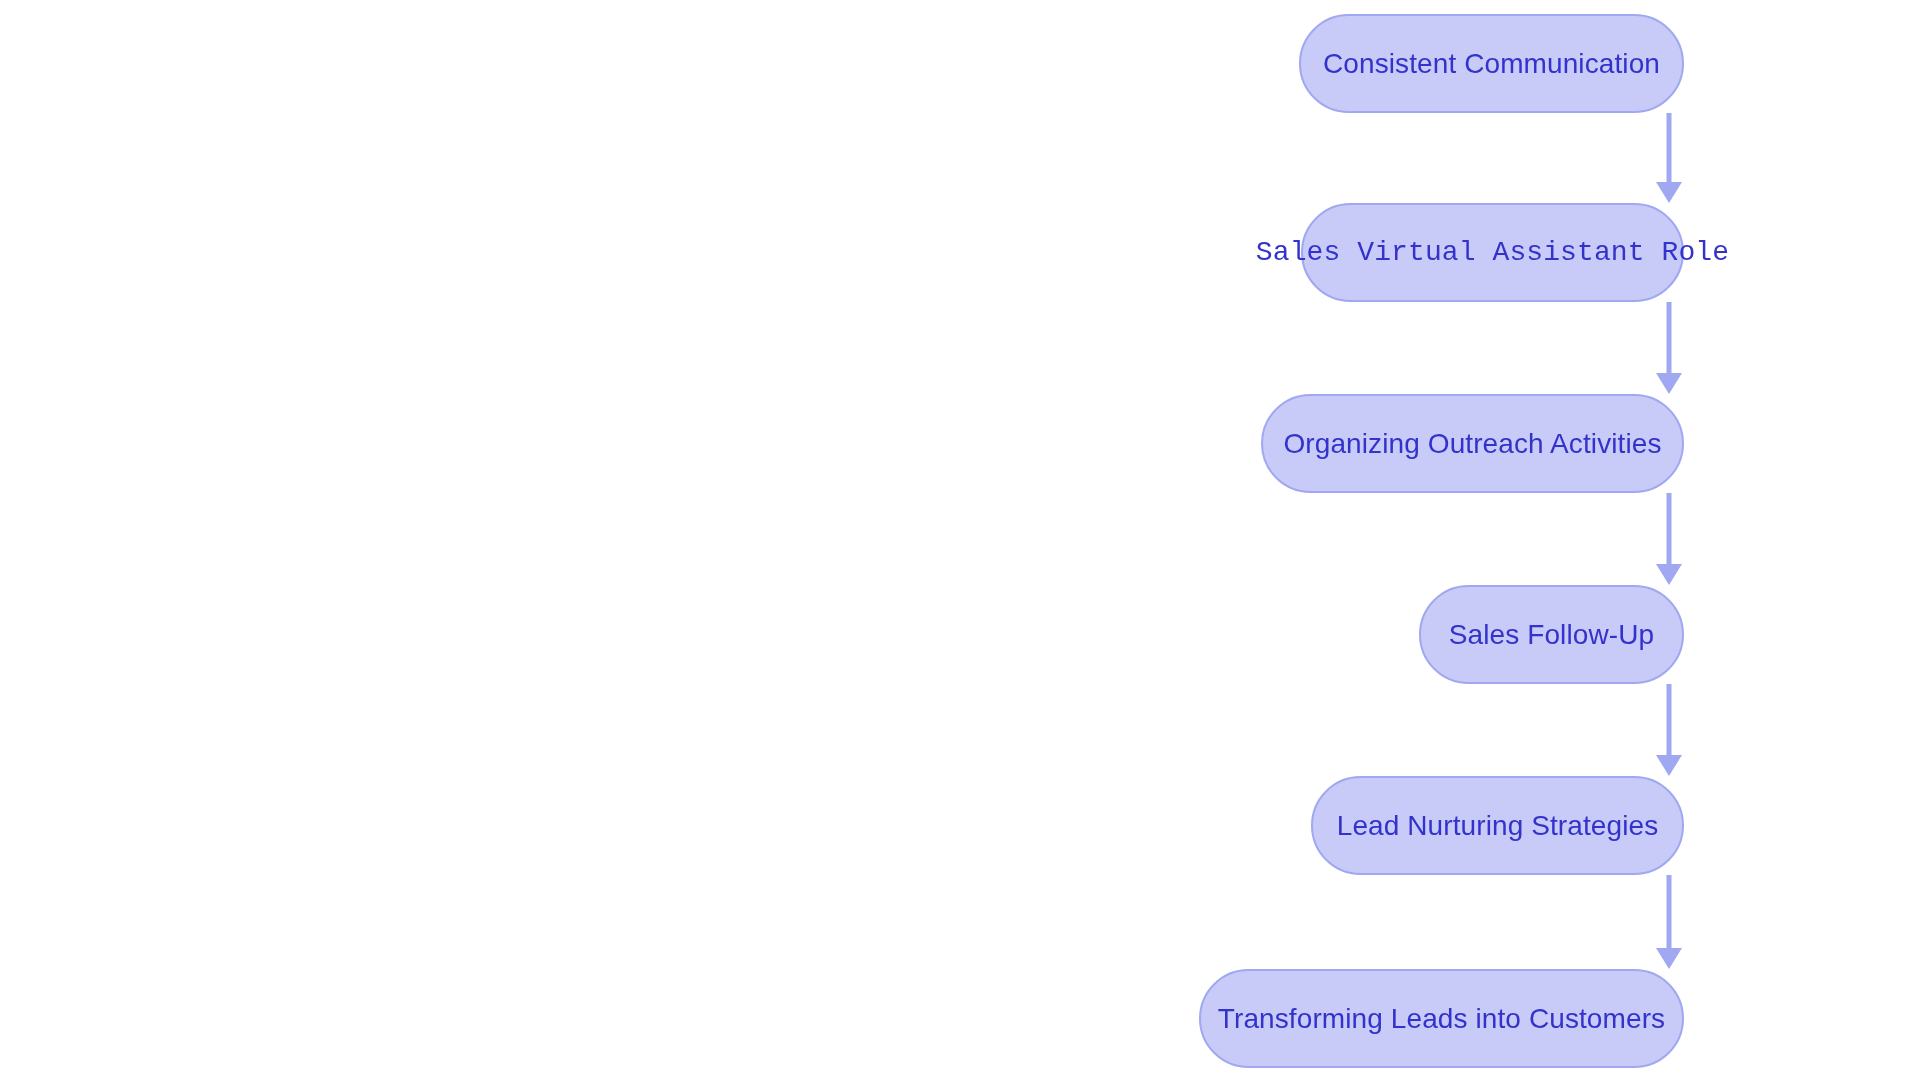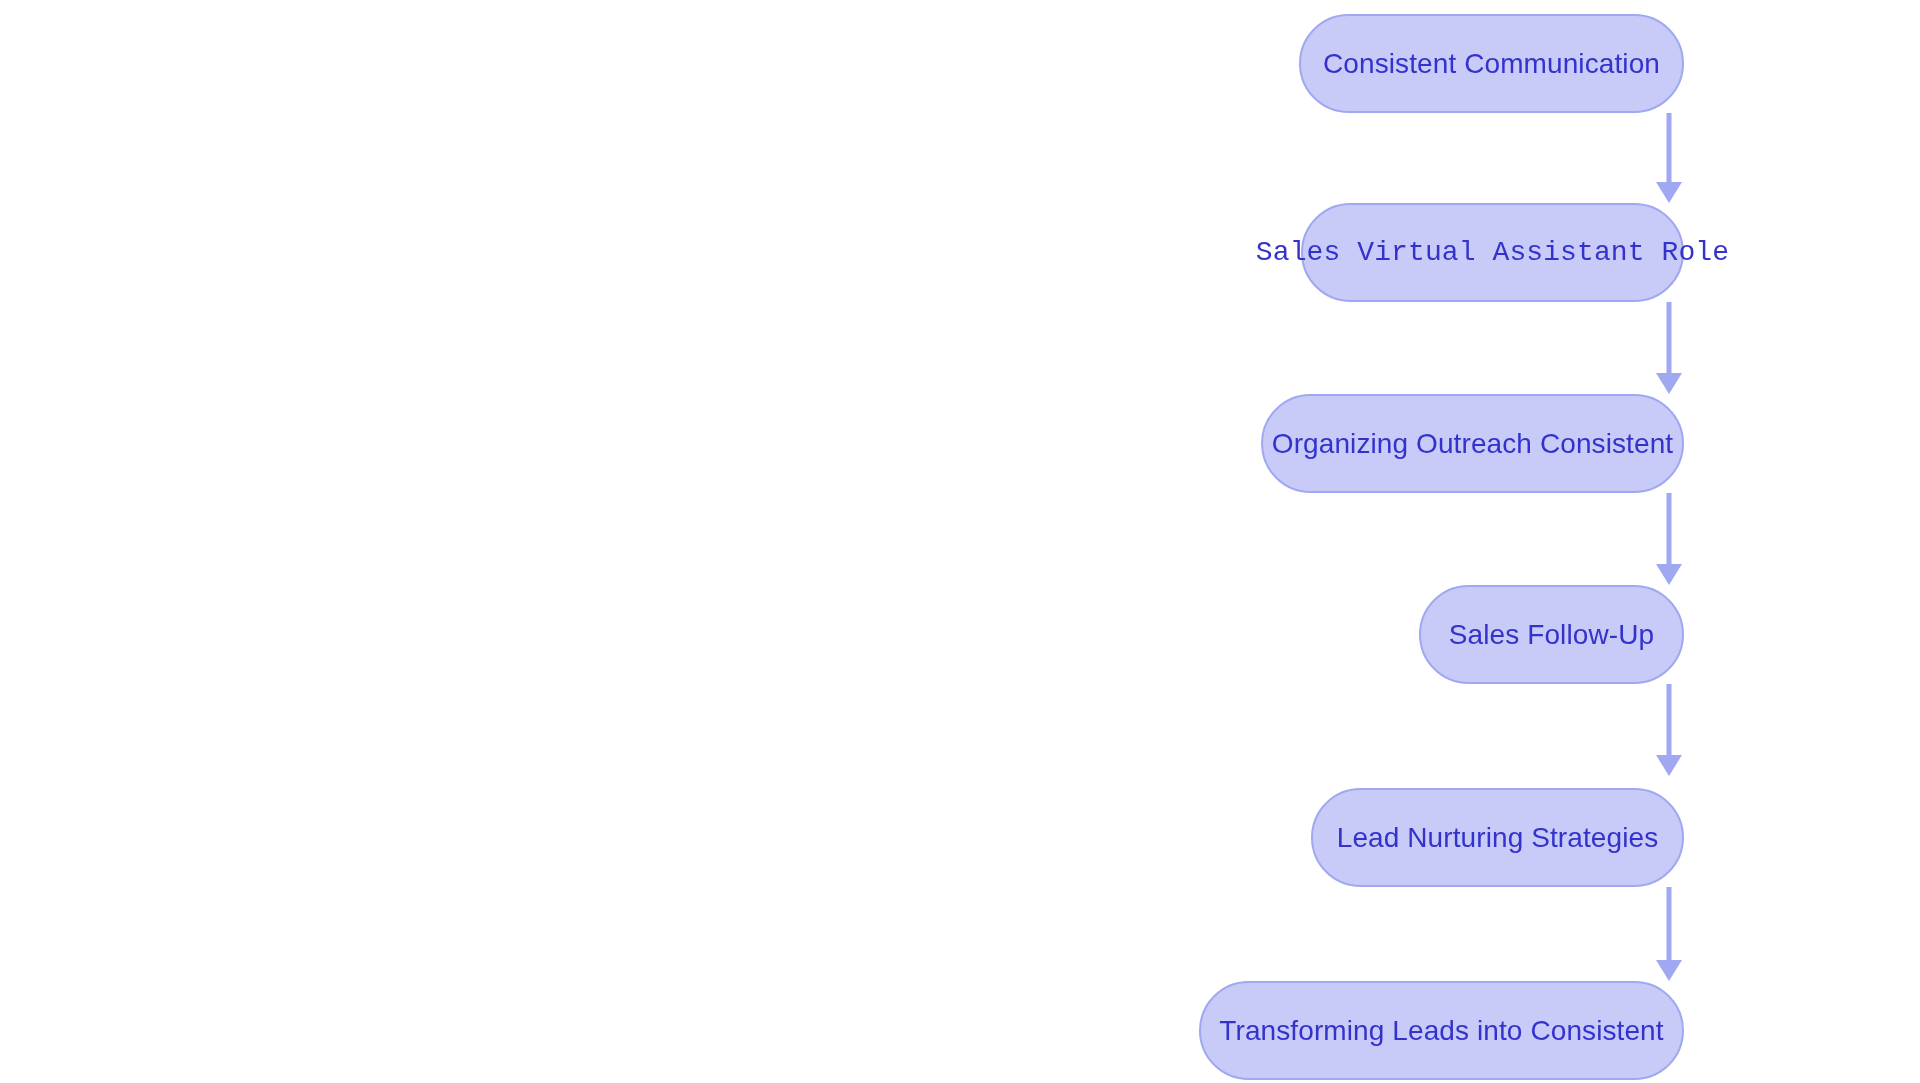--- a/index.html
+++ b/index.html
@@ -53,21 +53,21 @@
     white-space: nowrap;
     letter-spacing: 0.1px;
     font-weight: 400;
   }
 
   
   .node.n0 { width: 385px; }
   .node.n1 { width: 383px; font-family: Liberation Mono, monospace; }
   .node.n2 { width: 423px; }
   .node.n3 { width: 265px; }
-  .node.n4 { width: 373px; margin-top: 12px; }
+  .node.n4 { width: 373px; }
   .node.n5 { width: 485px; }
 
   
   .connector {
     position: relative;
     width: 30px;
     flex: 0 0 auto;
     display: flex;
     justify-content: center;
   }
@@ -122,21 +122,21 @@
     <div class="node n1">
       <span class="node-label">Sales Virtual Assistant Role</span>
     </div>
 
     <div class="connector c1">
       <div class="stem"></div>
       <div class="arrowhead"></div>
     </div>
 
     <div class="node n2">
-      <span class="node-label">Organizing Outreach Consistent</span>
+      <span class="node-label">Organizing Outreach Activities</span>
     </div>
 
     <div class="connector c2">
       <div class="stem"></div>
       <div class="arrowhead"></div>
     </div>
 
     <div class="node n3">
       <span class="node-label">Sales Follow-Up</span>
     </div>
@@ -149,17 +149,17 @@
     <div class="node n4">
       <span class="node-label">Lead Nurturing Strategies</span>
     </div>
 
     <div class="connector c4">
       <div class="stem"></div>
       <div class="arrowhead"></div>
     </div>
 
     <div class="node n5">
-      <span class="node-label">Transforming Leads into Consistent</span>
+      <span class="node-label">Transforming Leads into Customers</span>
     </div>
 
   </div>
 </div>
 
 </body></html>

